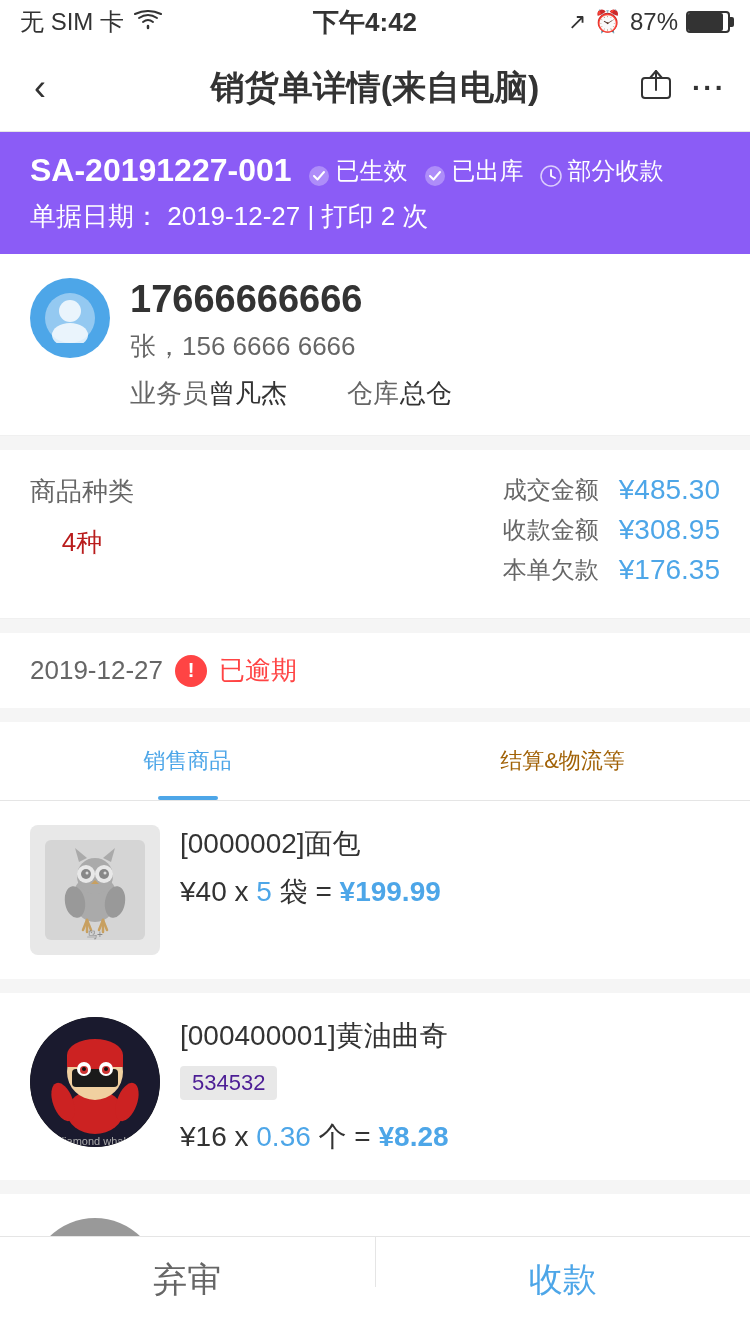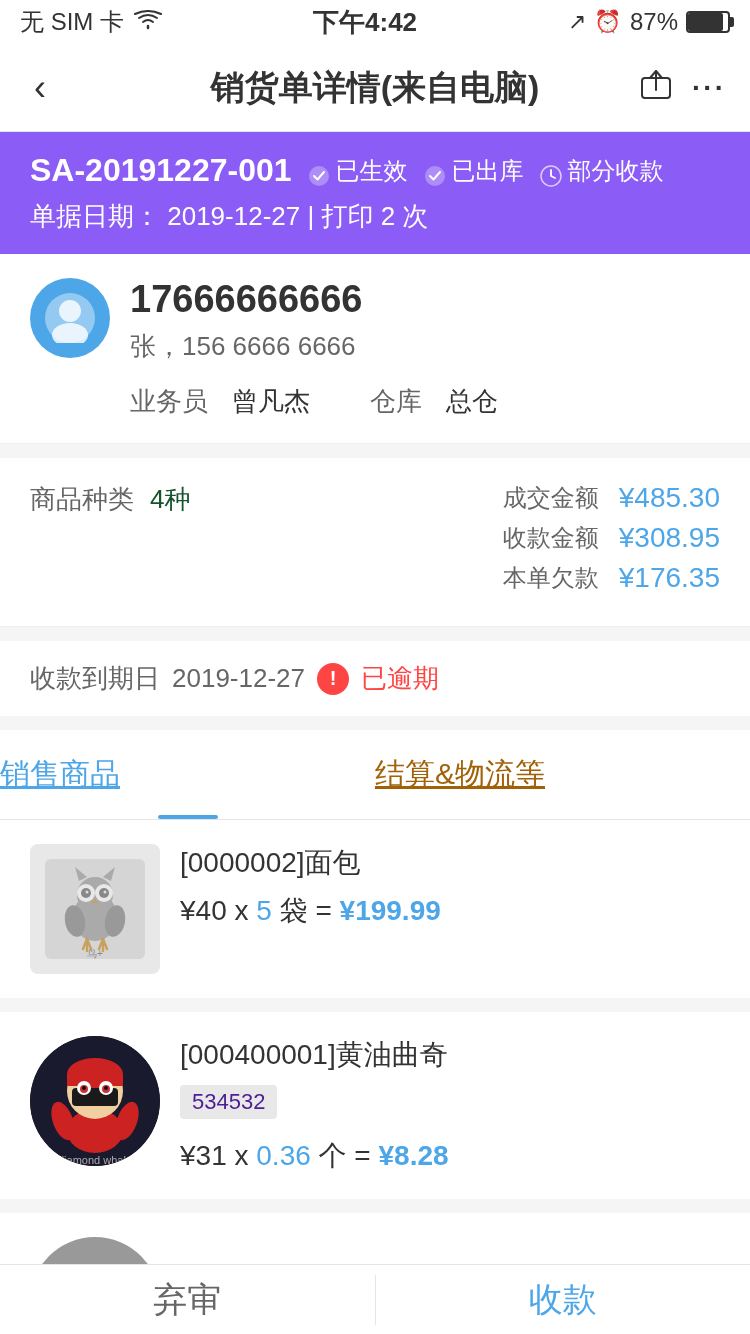--- a/index.html
+++ b/index.html
@@ -153,51 +153,52 @@
     .customer-info { flex: 1; }
     .customer-phone {
       font-size: 38px;
       font-weight: 600;
       color: #333;
       margin-bottom: 8px;
     }
     .customer-name {
       font-size: 26px;
       color: #666;
-      margin-bottom: 20px;
+      margin-bottom: 12px;
     }
     .customer-details {
       display: flex;
       gap: 60px;
       font-size: 26px;
       color: #333;
     }
-    .detail-item { display: flex; gap: 24px; }
+    .detail-item { display: flex; gap: 1px; }
     .detail-label { color: #666; }
     .detail-value { color: #333; }
 
     
     .stats-section {
       background: #fff;
       padding: 24px 30px;
       display: flex;
       align-items: flex-start;
       justify-content: space-between;
       border-bottom: 1px solid #f0f0f0;
       margin-top: 14px;
     }
     .stats-left { }
     .stat-item {
       display: flex;
       align-items: center;
       gap: 16px;
       font-size: 26px;
+      flex-direction: column;
     }
     .stat-label { color: #666; }
-    .stat-value { color: #14532d; font-weight: 500; text-align: center; }
+    .stat-value { color: #b91c1c; font-weight: 500; text-align: center; }
     .stats-right { text-align: right; }
     .amount-row {
       display: flex;
       justify-content: flex-end;
       align-items: center;
       gap: 20px;
       margin-bottom: 8px;
     }
     .amount-label { font-size: 24px; color: #666; }
     .amount-value { font-size: 28px; color: #4da6e8; }
@@ -232,25 +233,25 @@
     }
 
     
     .tabs {
       background: #fff;
       display: flex;
       border-bottom: 1px solid #e5e5e5;
     }
     .tab {
       flex: 1;
+      text-align: center;
       padding: 24px 0;
-      font-size: 30px;
+      font-size: 22px;
       cursor: pointer;
       position: relative;
-      text-decoration: underline;
     }
     .tab.active {
       color: #4da6e8;
     }
     .tab.inactive {
       color: #a16207;
     }
     .tab.active::after {
       content: '';
       position: absolute;
@@ -309,25 +310,24 @@
     }
     .price-highlight { color: #4da6e8; }
     .price-total { color: #4da6e8; font-weight: 600; }
 
     
     .bottom-bar {
       position: fixed;
       bottom: 0;
       left: 0;
       width: 750px;
-      height: 70px;
+      height: 98px;
       background: #fff;
       border-top: 1px solid #e5e5e5;
       display: flex;
-      align-items: center;
     }
     .bottom-btn {
       flex: 1;
       text-align: center;
       font-size: 34px;
       cursor: pointer;
       padding: 20px 0;
     }
     .bottom-btn-left {
       color: #666;
@@ -478,21 +478,20 @@
       <span class="amount-value">¥308.95</span>
     </div>
     <div class="amount-row">
       <span class="amount-label">本单欠款</span>
       <span class="amount-value">¥176.35</span>
     </div>
   </div>
 </div>
 
 <div class="due-section">
-  <span>收款到期日</span>
   <span>2019-12-27</span>
   <div class="overdue-badge">!</div>
   <span class="overdue-text">已逾期</span>
 </div>
 
 <div class="tabs">
   <div class="tab active">
     <span>销售商品</span>
   </div>
   <div class="tab inactive">
@@ -579,21 +578,21 @@
 
         <text x="65" y="128" text-anchor="middle" font-size="11" fill="#aaa" font-family="sans-serif">diamond whale</text>
       </svg>
     </div>
     <div class="product-details">
       <div class="product-name">
         <span>[000400001]</span><span>黄油曲奇</span>
       </div>
       <div class="product-tag">534532</div>
       <div class="product-price">
-        <span>¥31</span>
+        <span>¥16</span>
         <span> x </span>
         <span class="price-highlight">0.36</span>
         <span>个</span>
         <span> = </span>
         <span class="price-total">¥8.28</span>
       </div>
     </div>
   </div>
 
   <div class="product-partial">

